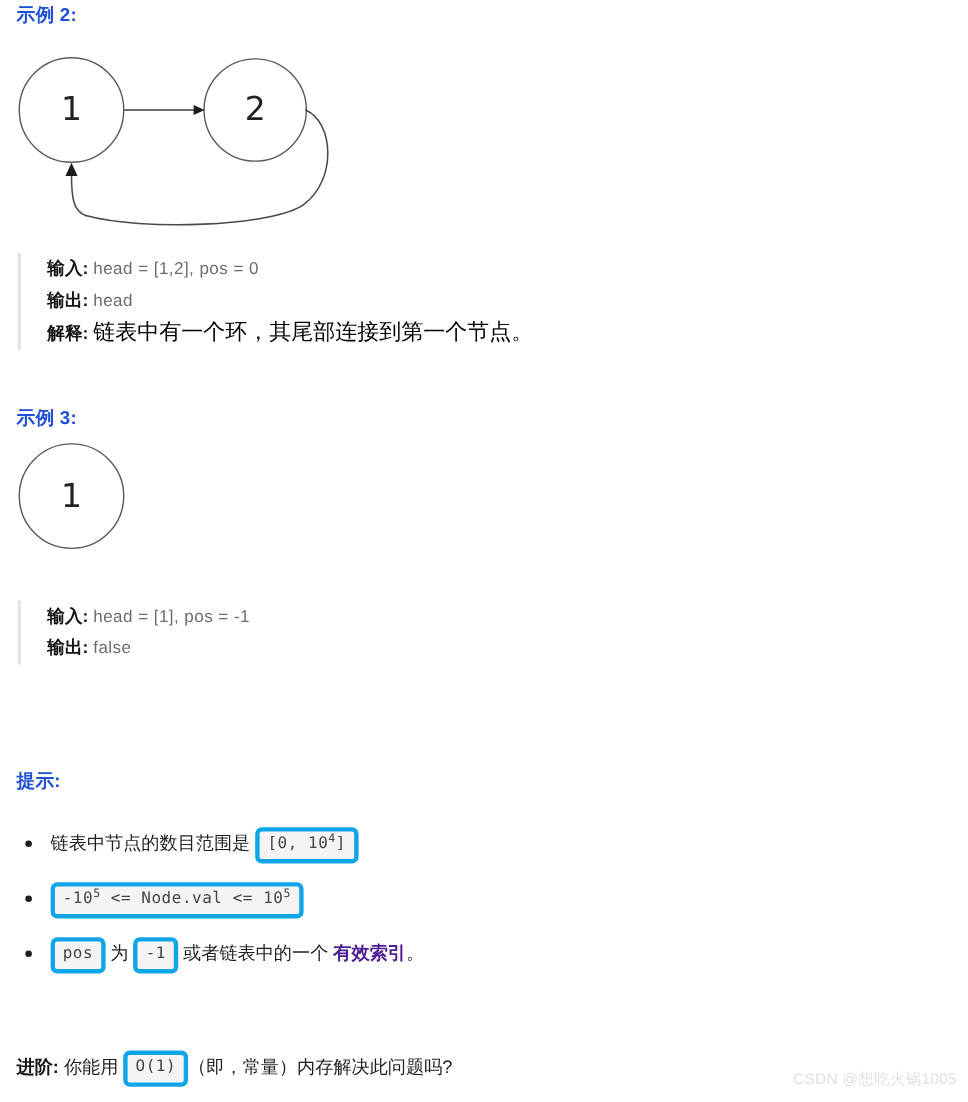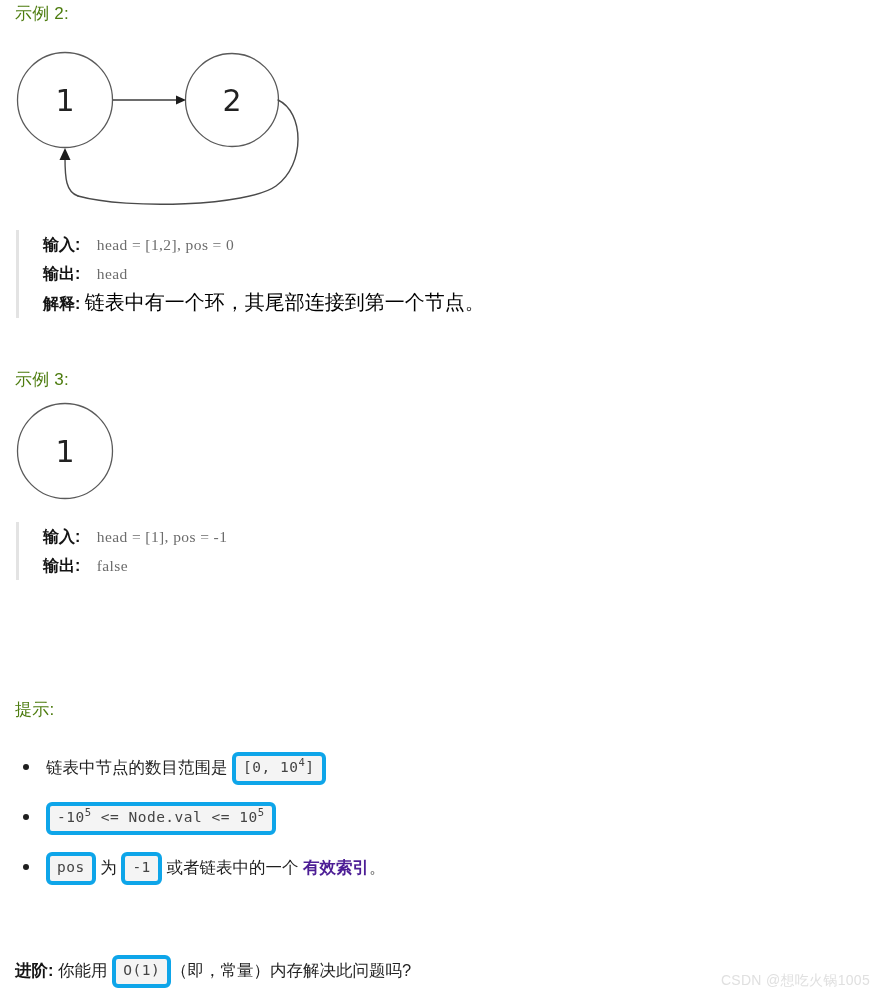--- a/index.html
+++ b/index.html
@@ -20,22 +20,22 @@
     left: 0; top: 0;
     width: 880px;
     height: 1002px;
   }
 
   
   .section-heading {
     position: absolute;
     left: 15px;
     font-size: 17px;
-    font-weight: normal;
-    color: #4d7c0f;
+    font-weight: bold;
+    color: #1d4ed8;
     letter-spacing: 0.2px;
     white-space: nowrap;
   }
   #heading-ex2 { top: 2px; }
   #heading-ex3 { top: 368px; }
   #heading-hints { top: 698px; }
 
   
   .diagram {
     position: absolute;
@@ -45,40 +45,39 @@
 
   
   .example-block {
     position: absolute;
     left: 16px;
     border-left: 3px solid #e3e3e3;
     padding-left: 24px;
     box-sizing: border-box;
   }
   #block-ex2 { top: 230px; }
-  #block-ex3 { top: 522px; }
+  #block-ex3 { top: 546px; }
 
   .example-line {
     font-size: 16px;
     line-height: 29px;
     white-space: nowrap;
     color: #3b3b3b;
   }
   .line-label {
     font-weight: bold;
     color: #141414;
     font-family: "Liberation Sans", "DejaVu Sans", sans-serif;
     margin-top: 24px;
   }
   .mono-val {
-    font-family: Liberation Serif, serif;
+    font-family: Liberation Sans, sans-serif;
     color: #6c6c6c;
     font-size: 15.5px;
     letter-spacing: 0.4px;
-    margin-left: 12px;
   }
   .cn-val {
     color: #000000;
     font-size: 20px;
   }
 
   
   .hint-list {
     position: absolute;
     left: 16px;

